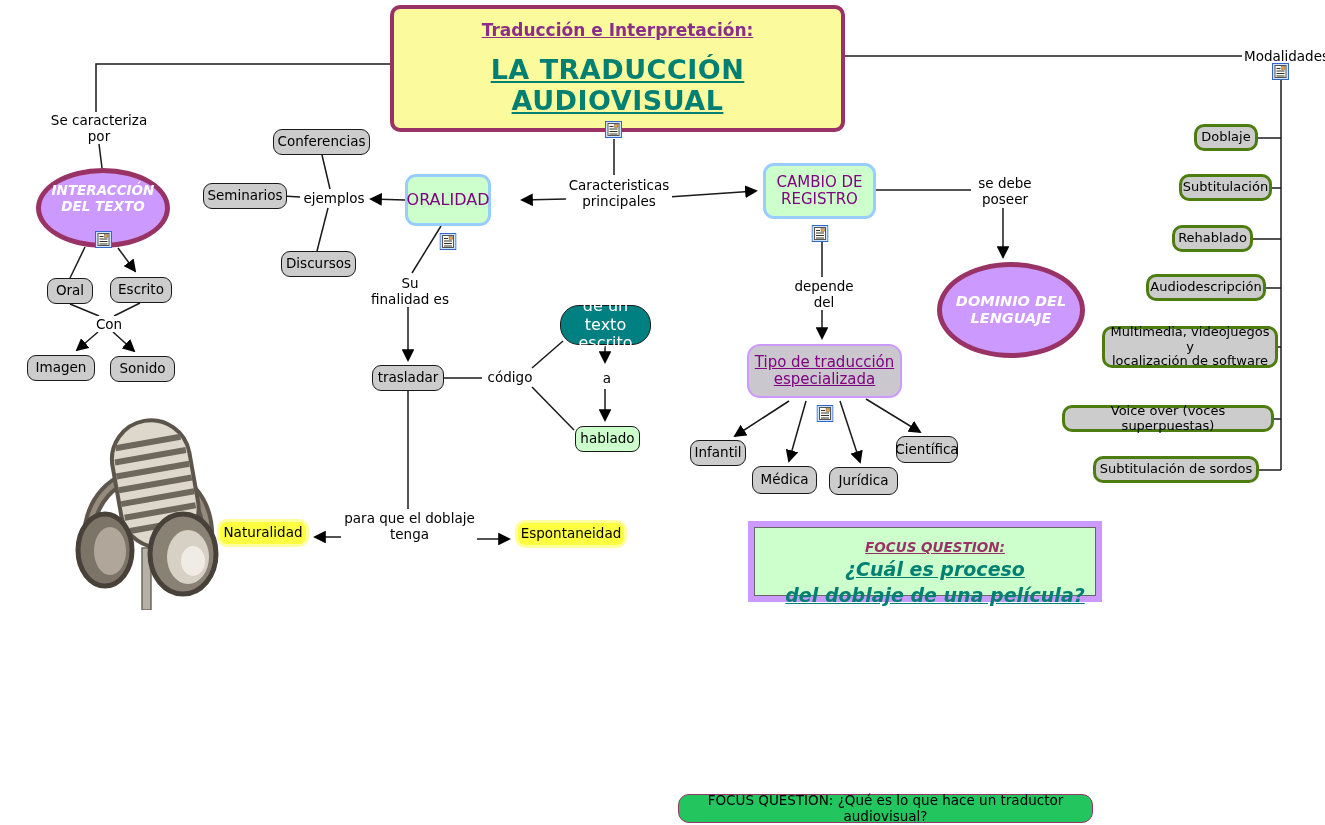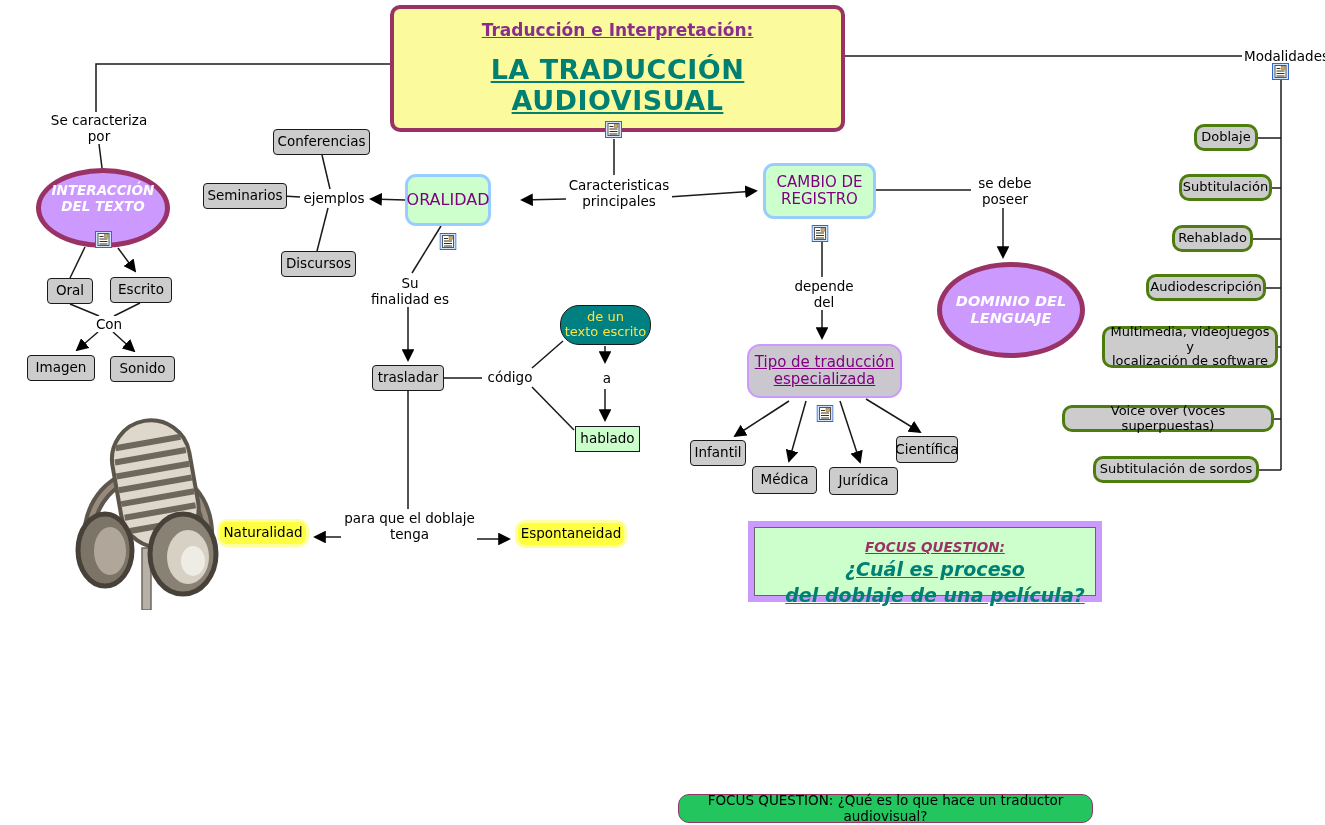--- a/index.html
+++ b/index.html
@@ -6,30 +6,30 @@
   .canvas{
     position:relative;width:1325px;height:825px;background:#ffffff;overflow:hidden;
     font-family:"DejaVu Sans","Liberation Sans",sans-serif;color:#000;
   }
   svg.wires{position:absolute;left:0;top:0;width:1325px;height:825px;pointer-events:none;}
 
   .node{position:absolute;box-sizing:border-box;display:flex;align-items:center;justify-content:center;
         text-align:center;white-space:pre-line;line-height:1.15;}
   .node span{white-space:pre-line;}
 
-  .gray{background:#CCCCCC;border:1.5px solid #1a1a1a;border-radius:4px;font-size:13.5px;}
+  .gray{background:#CCCCCC;border:1.5px solid #1a1a1a;border-radius:9px;font-size:13.5px;}
   .graygreen{background:#CCCCCC;border:3px solid #4d7c0f;border-radius:10px;font-size:13px;}
   .greenblue{background:#CCFFCC;border:3px solid #99CCFF;border-radius:11px;
              color:#800080;font-size:16px;}
   .ellipse{background:#CC99FF;border:5px solid #993366;border-radius:50%;
            color:#FFFFFF;font-style:italic;font-weight:bold;font-size:13.5px;
            flex-direction:column;}
   .yellow{background:#FFFF42;border:3px solid #FFFF9E;border-radius:10px;font-size:13.5px;}
-  .teal{background:#008080;border:1.5px solid #1a1a1a;border-radius:19px;color:#fde047;font-size:13px;}
-  .lightgreen{background:#CCFFCC;border:1.5px solid #1a1a1a;border-radius:0;font-size:13.5px;}
+  .teal{background:#008080;border:1.5px solid #1a1a1a;border-radius:19px;color:#ffffff;font-size:16px;}
+  .lightgreen{background:#CCFFCC;border:1.5px solid #1a1a1a;border-radius:8px;font-size:13.5px;}
   .tipo{background:#CBC7CF;border:2.5px solid #CC99FF;border-radius:13px;
         color:#800080;font-size:15px;text-decoration:underline;}
 
   .titlebox{background:#FBFA9C;border:4px solid #993366;border-radius:10px;
             flex-direction:column;gap:13px;}
   .titlebox .kicker{color:#8B2E8B;font-weight:bold;font-size:17px;text-decoration:underline;}
   .titlebox .main{color:#008073;font-weight:bold;font-size:27px;text-decoration:underline;letter-spacing:.5px;}
 
   .lbl{position:absolute;background:#ffffff;text-align:center;font-size:13.5px;
        white-space:pre-line;line-height:1.2;padding:0 2px;}

